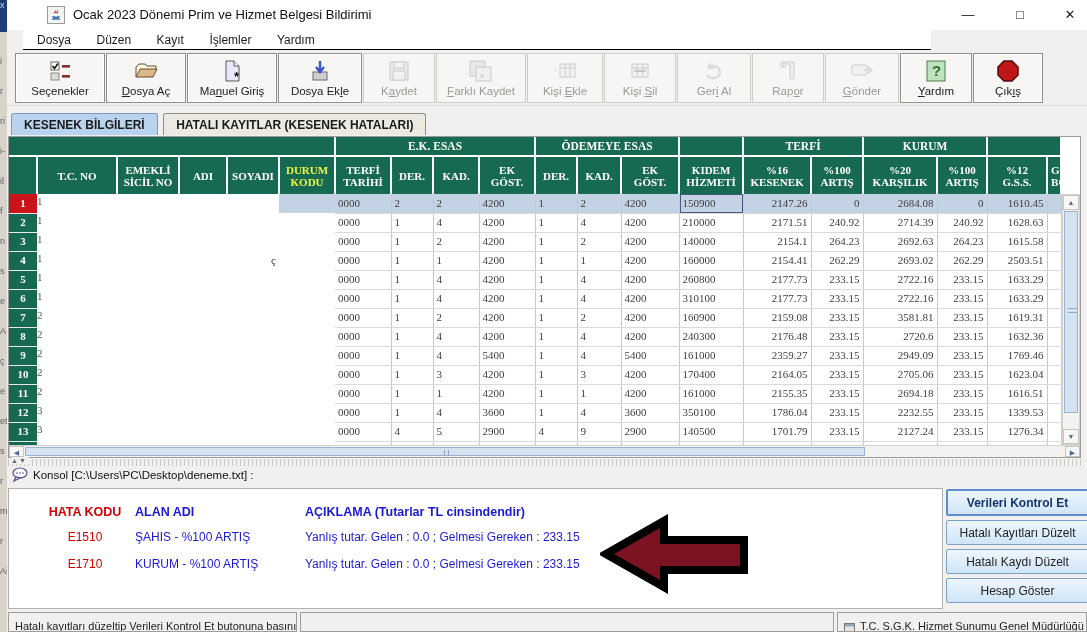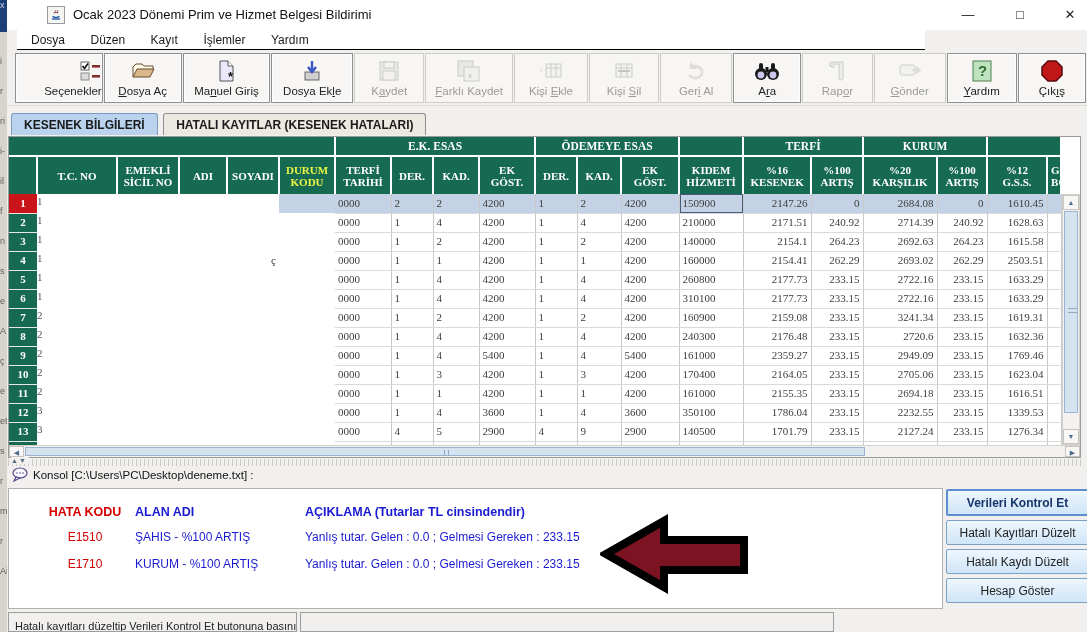--- a/index.html
+++ b/index.html
@@ -9,21 +9,21 @@
   #left-strip{position:absolute;left:0;top:0;width:7px;height:632px;background:#d8d4cc;overflow:hidden;border-right:1px solid #8a8a8a;}
   #strip-top{position:absolute;left:0;top:0;width:7px;height:32px;background:#1d3f77;color:#cfd8ea;font-size:9px;line-height:10px;}
   #strip-frags{position:absolute;left:0;top:46px;width:7px;font-size:9px;line-height:30px;color:#5f5f5f;overflow:hidden;}
   
   #win{position:absolute;left:7px;top:0;width:1080px;height:632px;background:#f1f0ee;}
   #titlebar{position:absolute;left:0;top:0;width:1080px;height:30px;background:#ffffff;}
   #title-icon{position:absolute;left:40px;top:6px;width:18px;height:18px;}
   #title-text{position:absolute;left:66px;top:7px;font-size:13px;color:#111;}
   .wc{position:absolute;top:4px;width:34px;height:22px;text-align:center;font-size:13px;color:#222;line-height:22px;cursor:default;}
   #btn-min{left:944px;} #btn-max{left:996px;} #btn-close{left:1046px;}
-  #menubar{position:absolute;left:10px;top:30px;width:908px;height:19px;background:#fff;border-bottom:4px solid #000000;}
+  #menubar{position:absolute;left:16px;top:30px;width:908px;height:19px;background:#fff;border-bottom:4px solid #000000;}
   .mitem{display:inline-block;margin-left:7px;padding:2px 7px;font-size:12px;color:#1a1a1a;}
   
   #toolbar{position:absolute;left:0;top:50px;width:1080px;height:56px;background:#f1f0ee;border-bottom:1px solid #dcdad5;
            display:flex;align-items:center;padding-left:8px;box-sizing:border-box;}
   .tbtn{height:50px;margin-right:1px;background:#f7f6f4;display:flex;flex-direction:column;align-items:center;justify-content:center;box-sizing:border-box;}
   .tbtn.en{border:1px solid #8f8f8f;box-shadow:inset 0 0 0 1px #fdfdfd;}
   .tbtn.dis{border:1px solid #cfcdc8;}
   .ticon{height:26px;display:flex;align-items:center;justify-content:center;}
   .tbtn.dis .ticon{opacity:.45;filter:grayscale(1);}
   .tlabel{font-size:11.5px;color:#222;margin-top:1px;white-space:nowrap;}
@@ -139,21 +139,21 @@
 
   <div id="menubar">
     <span class="mitem">Dosya</span>
     <span class="mitem">Düzen</span>
     <span class="mitem">Kayıt</span>
     <span class="mitem">İşlemler</span>
     <span class="mitem">Yardım</span>
   </div>
 
   <div id="toolbar">
-      <div class="tbtn en" style="width: 90px; align-items: flex-end;">
+      <div class="tbtn en" style="width: 90px;">
         <span class="ticon">
           <svg width="24" height="24" viewBox="0 0 24 24">
             <rect x="3" y="3" width="8" height="8" fill="#fff" stroke="#666"></rect>
             <path d="M4.5 7l2 2.5 3.5-5" stroke="#111" fill="none" stroke-width="1.6"></path>
             <rect x="3" y="14" width="8" height="7" fill="#dcdcdc" stroke="#8a8a8a"></rect>
             <rect x="14" y="6" width="8" height="2.6" fill="#7e3030"></rect>
             <rect x="14" y="16" width="8" height="2.6" fill="#7e3030"></rect>
           </svg>
         </span>
         <span class="tlabel">Seçenekler</span>
@@ -227,34 +227,20 @@
         <span class="tlabel">Kişi <u>S</u>il</span>
       </div>
       <div class="tbtn dis" style="width: 74px;">
         <span class="ticon">
           <svg width="24" height="24" viewBox="0 0 24 24">
             <path d="M6 9a7 6 0 1 1-1 7" fill="none" stroke="#b9c2cf" stroke-width="2.6"></path>
             <path d="M6 3v7h7z" fill="#b9c2cf"></path>
           </svg>
         </span>
         <span class="tlabel">Ger<u>i</u> Al</span>
-      </div>
-      <div class="tbtn en" style="width: 70px;">
-        <span class="ticon">
-          <svg width="28" height="24" viewBox="0 0 28 24">
-            <circle cx="8" cy="15" r="6" fill="#1a1a1a"></circle>
-            <circle cx="20" cy="15" r="6" fill="#1a1a1a"></circle>
-            <circle cx="8" cy="16" r="3.4" fill="#cfc6ef"></circle>
-            <circle cx="20" cy="16" r="3.4" fill="#cfc6ef"></circle>
-            <rect x="6" y="4" width="4" height="7" rx="2" fill="#1a1a1a"></rect>
-            <rect x="18" y="4" width="4" height="7" rx="2" fill="#1a1a1a"></rect>
-            <rect x="12.5" y="8" width="3" height="5" fill="#1a1a1a"></rect>
-          </svg>
-        </span>
-        <span class="tlabel">A<u>r</u>a</span>
       </div>
       <div class="tbtn dis" style="width: 72px;">
         <span class="ticon">
           <svg width="24" height="24" viewBox="0 0 24 24">
             <path d="M7 3h11v16a2 2 0 0 1-4 0V5H7z" fill="#e3e3e3" stroke="#9a9a9a"></path>
             <path d="M7 3a2.5 2.5 0 0 0 0 5h3" fill="#cfcfcf" stroke="#9a9a9a"></path>
           </svg>
         </span>
         <span class="tlabel">Rap<u>o</u>r</span>
       </div>
@@ -491,21 +477,21 @@
             <td class="dcell">0000</td>
             <td class="dcell">1</td>
             <td class="dcell">2</td>
             <td class="dcell">4200</td>
             <td class="dcell">1</td>
             <td class="dcell">2</td>
             <td class="dcell">4200</td>
             <td class="dcell">160900</td>
             <td class="dcell num">2159.08</td>
             <td class="dcell num">233.15</td>
-            <td class="dcell num">3241.34</td>
+            <td class="dcell num">3581.81</td>
             <td class="dcell num">233.15</td>
             <td class="dcell num">1619.31</td>
             <td class="dcell"></td>
           </tr>
           <tr>
             <td class="rownum">8</td>
             <td class="masked"><span class="sliver">2</span></td>
             <td class="masked"></td>
             <td class="masked"></td>
             <td class="masked soy"></td>
@@ -720,14 +706,23 @@
       <div class="sbtn primary">Verileri Kontrol Et</div>
       <div class="sbtn">Hatalı Kayıtları Düzelt</div>
       <div class="sbtn">Hatalı Kaydı Düzelt</div>
       <div class="sbtn">Hesap Göster</div>
     </div>
 
   <div class="statuspanel" id="status-left">
     <span class="stext">Hatalı kayıtları düzeltip Verileri Kontrol Et butonuna basınız...</span>
   </div>
   <div class="statuspanel" id="status-mid"></div>
+  <div class="statuspanel" id="status-right">
+    <span id="status-right-icon">
+      <svg width="11" height="11" viewBox="0 0 11 11">
+          <rect x="0.5" y="0.5" width="10" height="10" fill="#e8e6e2" stroke="#7a7a7a"></rect>
+          <rect x="1" y="1" width="9" height="2.5" fill="#9aa6b5"></rect>
+        </svg>
+    </span>
+    <span class="stext">T.C. S.G.K. Hizmet Sunumu Genel Müdürlüğü</span>
+  </div>
 
 </div>
 
 </body></html>

